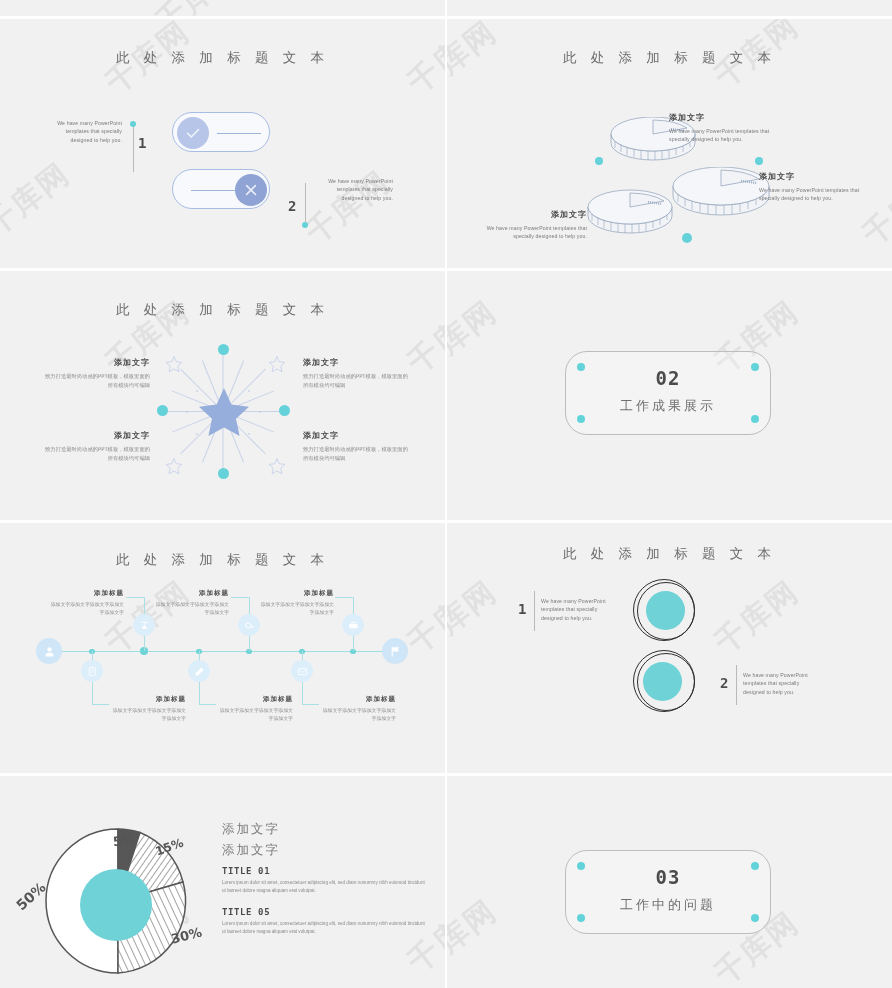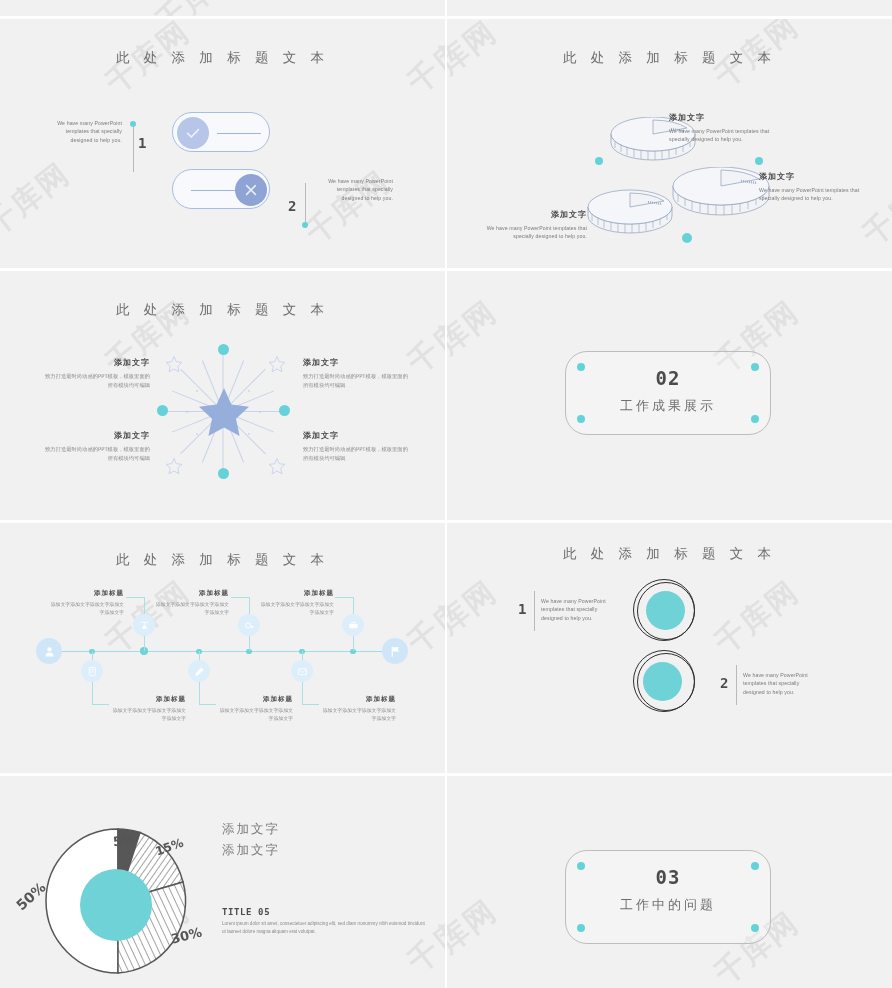--- a/index.html
+++ b/index.html
@@ -518,31 +518,35 @@
     <div class="pct" style="left:113px;top:57px;font-size:13px;transform:rotate(-6deg);">5%</div>
     <div class="pct" style="left:155px;top:64px;font-size:12px;transform:rotate(-20deg);">15%</div>
     <div class="pct" style="left:171px;top:152px;font-size:13px;transform:rotate(-14deg);">30%</div>
     <div class="pct" style="left:14px;top:112px;font-size:14px;transform:rotate(-42deg);">50%</div>
 
     <div style="position:absolute;left:222px;top:42px;">
       <div class="t7title">添加文字</div>
       <div class="t7title">添加文字</div>
     </div>
 
+    <div style="position:absolute;left:222px;top:90px;width:205px;">
+      <div class="lt">TITLE 01</div>
+      <div class="lb" style="margin-top:3px;">Lorem ipsum dolor sit amet, consectetuer adipiscing elit, sed diam nonummy nibh euismod tincidunt ut laoreet dolore magna aliquam erat volutpat.</div>
+    </div>
     <div style="position:absolute;left:222px;top:131px;width:205px;">
       <div class="lt">TITLE 05</div>
       <div class="lb" style="margin-top:3px;">Lorem ipsum dolor sit amet, consectetuer adipiscing elit, sed diam nonummy nibh euismod tincidunt ut laoreet dolore magna aliquam erat volutpat.</div>
     </div>
   </div>
 
   <div class="slide" style="left:447px;top:776px;width:445px;height:212px;">
     <div class="wm" style="left:-40px;top:140px;">千库网</div>
     <div class="wm" style="left:262px;top:152px;">千库网</div>
 
-    <div class="sec-card" style="left:118px;top:74px;width:206px;height:94px;">
+    <div class="sec-card" style="left:118px;top:74px;width:206px;height:84px;">
       <div class="cdot" style="left:11px;top:11px;"></div>
       <div class="cdot" style="right:11px;top:11px;"></div>
       <div class="cdot" style="left:11px;bottom:11px;"></div>
       <div class="cdot" style="right:11px;bottom:11px;"></div>
       <div class="sec-num" style="top:15px;">03</div>
       <div class="sec-sub" style="top:45px;">工作中的问题</div>
     </div>
   </div>
 
 </div>

